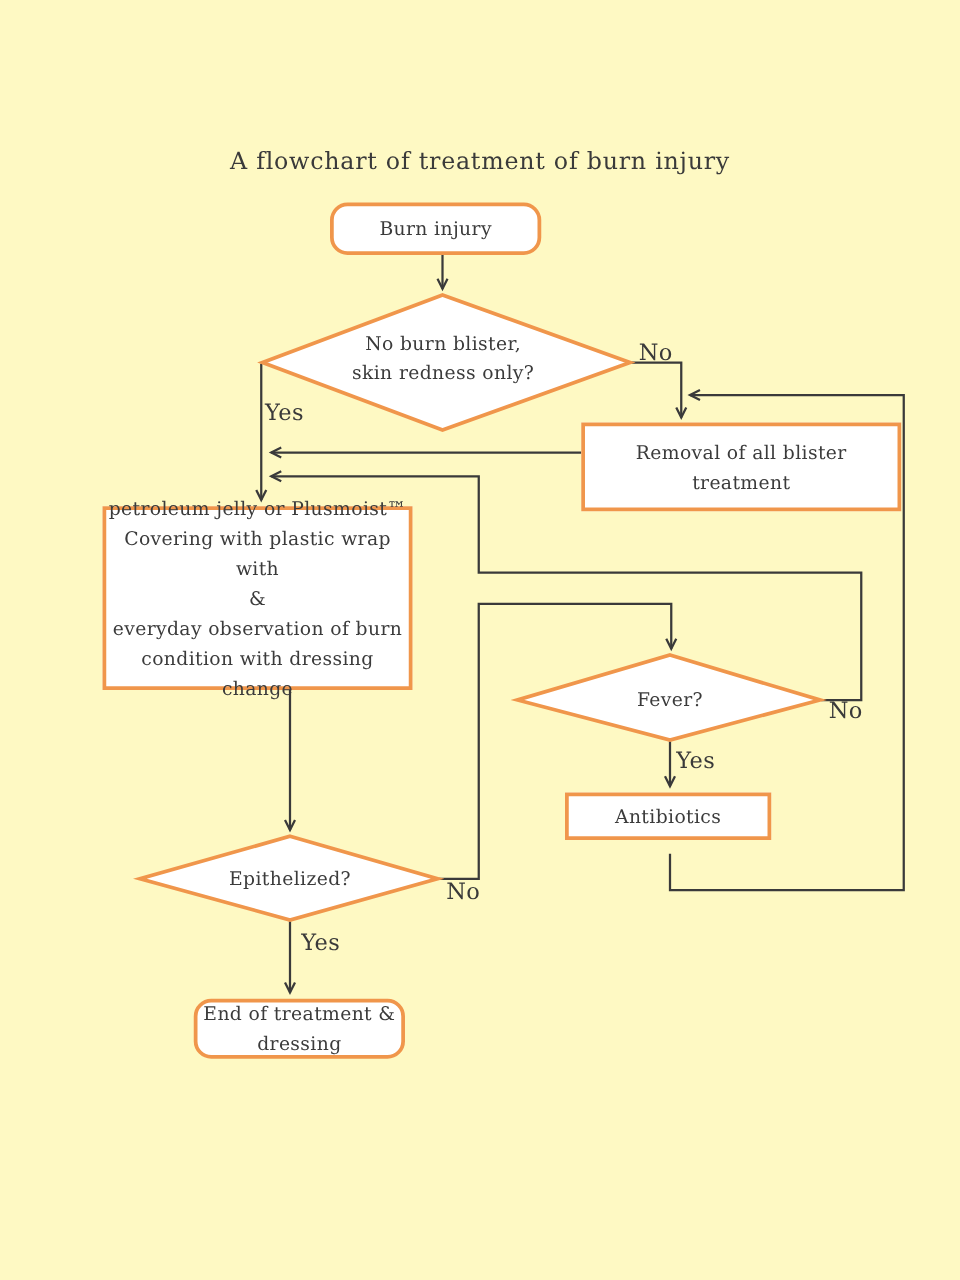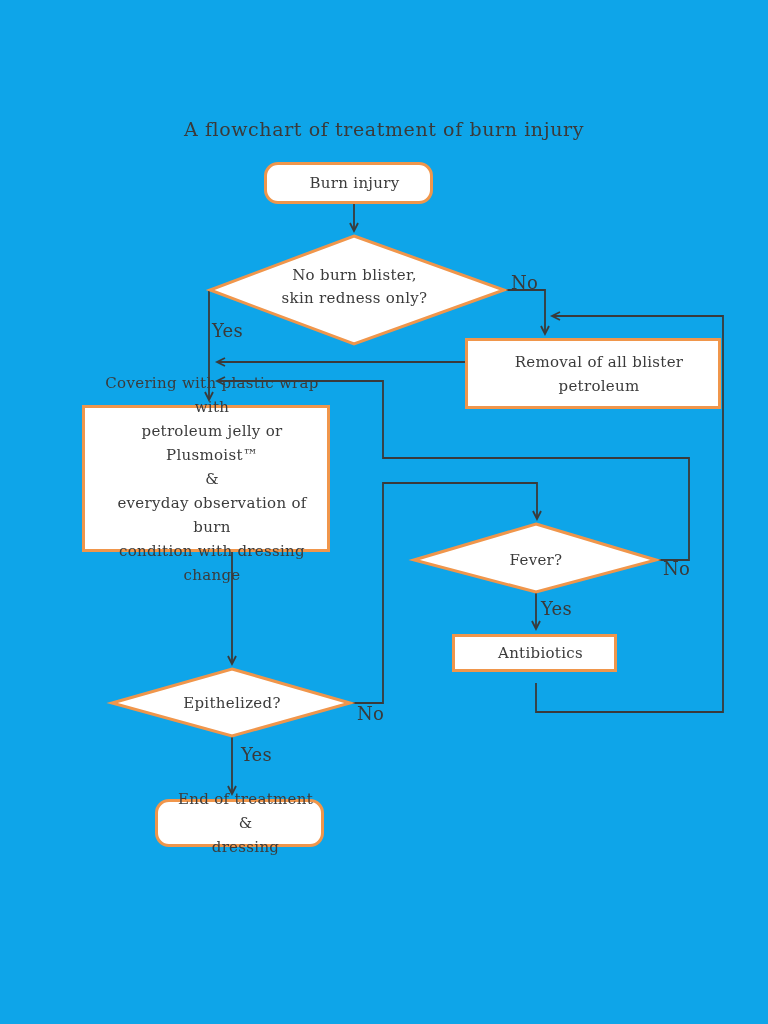--- a/index.html
+++ b/index.html
@@ -1,34 +1,34 @@
 <!DOCTYPE html>
 <html><head>
 <meta charset="utf-8">
 <style>
   html,body{margin:0;padding:0;background:#ffffff;}
   #canvas{
     position:relative;
     width:768px;height:1024px;
     margin:0 auto;
-    background:#0ea5e9;
+    background:#fef9c3;
     font-family:"DejaVu Serif","Liberation Serif",serif;
     color:#3b3b3b;
     overflow:hidden;
   }
   #edges{position:absolute;left:0;top:0;width:768px;height:1024px;}
   .title{
     position:absolute;left:0;top:118px;width:768px;
     text-align:center;font-size:19px;letter-spacing:0.6px;color:#3a3a3a;
   }
   .node{
     position:absolute;box-sizing:border-box;
     border:3px solid #F0964B;background:#ffffff;
     display:flex;flex-direction:column;align-items:center;justify-content:center;
-    font-size:15px;letter-spacing:0.3px;text-align:center;line-height:24px;padding-left:12px;
+    font-size:15px;letter-spacing:0.3px;text-align:center;line-height:24px;
   }
   .rounded{border-radius:14px;}
   .dtext{
     position:absolute;text-align:center;
     font-size:15px;letter-spacing:0.3px;line-height:23px;
   }
   .elabel{
     position:absolute;font-size:18px;letter-spacing:0.3px;color:#3a3a3a;
   }
   .line{line-height:24px;}
@@ -71,26 +71,26 @@
     <div class="line">Burn injury</div>
   </div>
 
   <div class="dtext" style="left:237px;top:264px;width:235px;">
     <div>No burn blister,</div>
     <div>skin redness only?</div>
   </div>
 
   <div class="node" style="left:465px;top:338px;width:256px;height:71px;">
     <div class="line">Removal of all blister</div>
-    <div class="line">petroleum</div>
+    <div class="line">treatment</div>
   </div>
 
   <div class="node" style="left:82px;top:405px;width:248px;height:147px;">
+    <div class="line">petroleum jelly or Plusmoist™</div>
     <div class="line">Covering with plastic wrap with</div>
-    <div class="line">petroleum jelly or Plusmoist™</div>
     <div class="line">&amp;</div>
     <div class="line">everyday observation of burn</div>
     <div class="line">condition with dressing change</div>
   </div>
 
   <div class="dtext" style="left:478px;top:549px;width:116px;">Fever?</div>
 
   <div class="node" style="left:452px;top:634px;width:165px;height:38px;">
     <div class="line">Antibiotics</div>
   </div>

